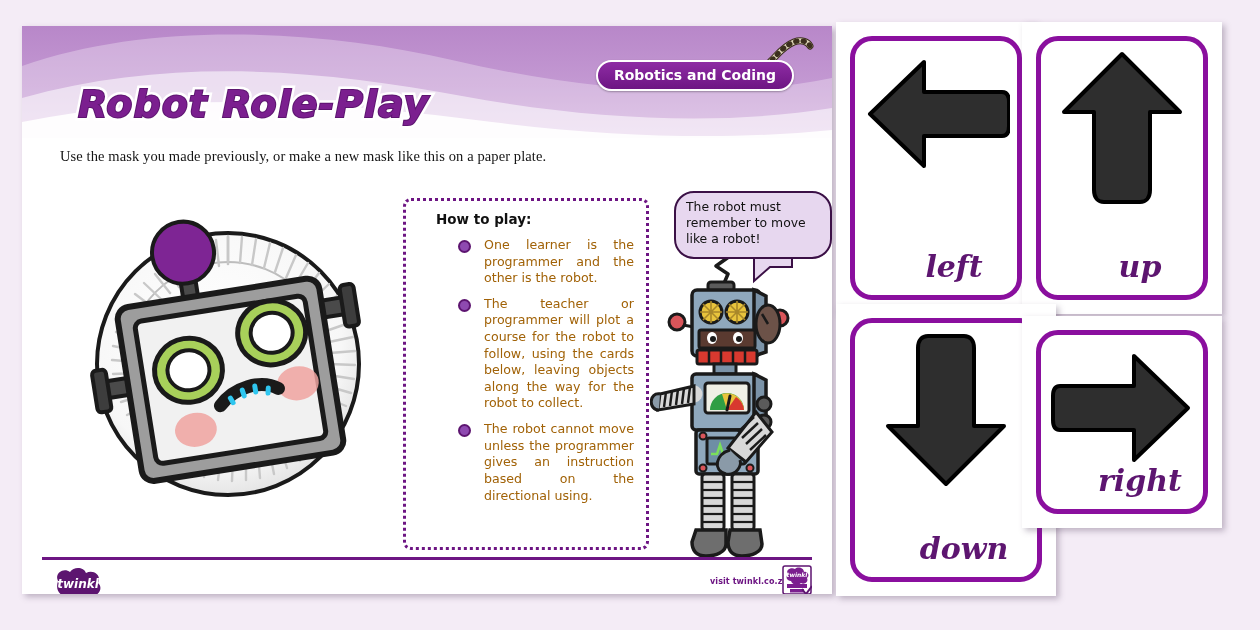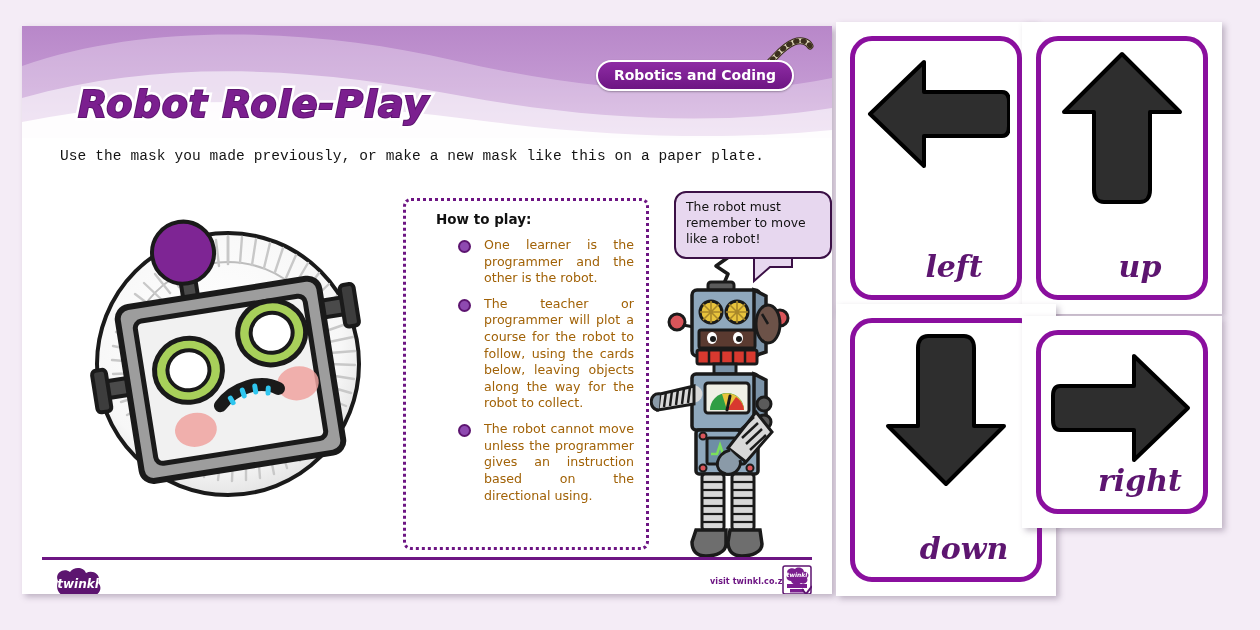--- a/index.html
+++ b/index.html
@@ -42,21 +42,21 @@
     font-family: "DejaVu Sans", sans-serif;
     font-size: 38px; font-weight: bold; font-style: italic;
     letter-spacing: 1px;
     color: #7b1f8f;
     -webkit-text-stroke: 2px #5d1570;
     paint-order: stroke fill;
   }
 
   .subtitle {
     position: absolute; left: 38px; top: 122px; z-index: 6;
-    font-family: Liberation Mono, monospace;
+    font-family: Liberation Serif, serif;
     font-size: 14.5px; color: #141414; letter-spacing: .1px;
   }
 
   
   .pill {
     position: absolute; right: 38px; top: 28px; z-index: 7;
     background: linear-gradient(180deg,#8e2ca4 0%,#6d1583 100%);
     border: 2px solid #ffffff;
     border-radius: 16px;
     padding: 5px 16px 6px 16px;
@@ -95,21 +95,21 @@
     width: 13px; height: 13px; border-radius: 50%;
     background: #8e49b0; border: 2px solid #5d1570;
   }
 
   
   .bubble {
     position: absolute; left: 652px; top: 165px;
     width: 158px; height: 68px;
     background: #e7d7ef;
     border: 2px solid #3b1046;
-    border-radius: 12px;
+    border-radius: 20px;
     padding: 6px 0 0 10px;
     font-family: "DejaVu Sans", sans-serif;
     font-size: 12.4px; line-height: 1.28; color: #111;
     z-index: 8;
   }
   .bubble-tail {
     position: absolute; left: 730px; top: 231px; z-index: 7;
   }
 
   

